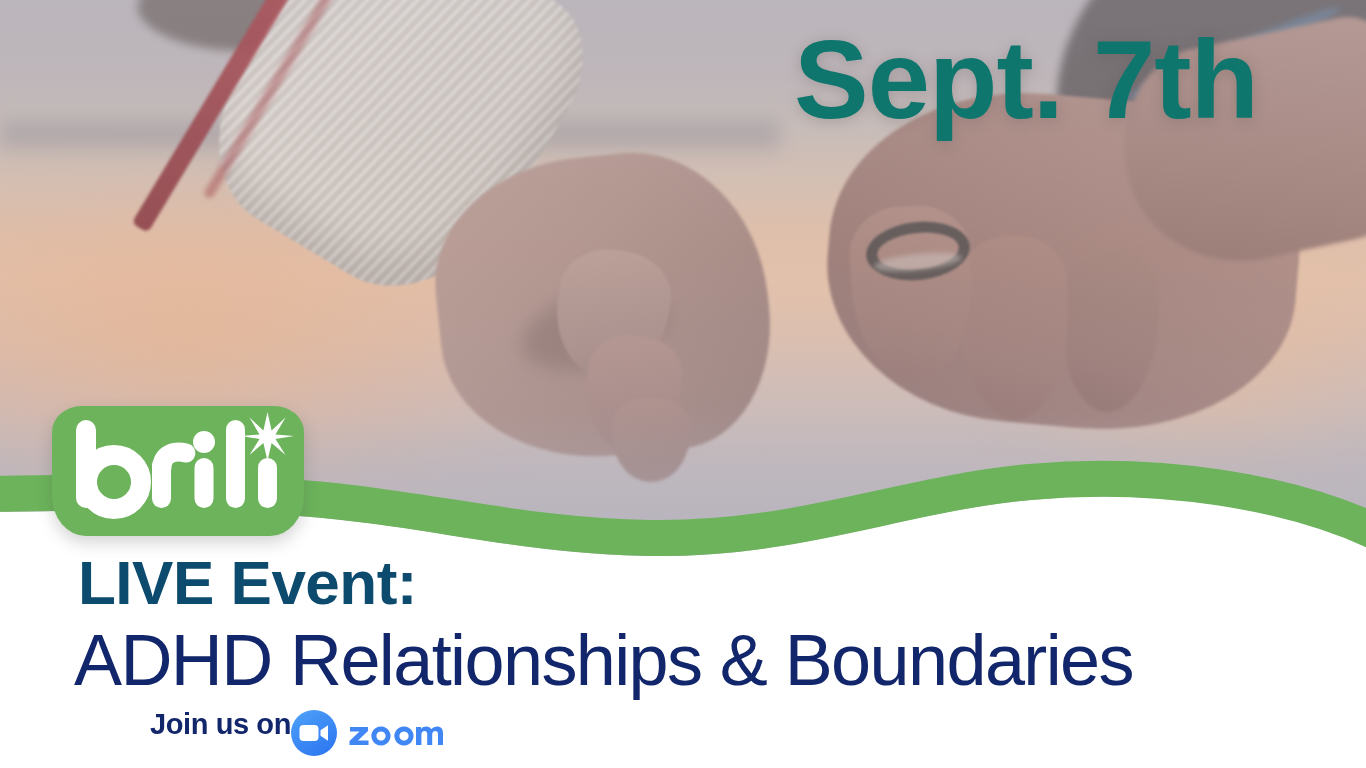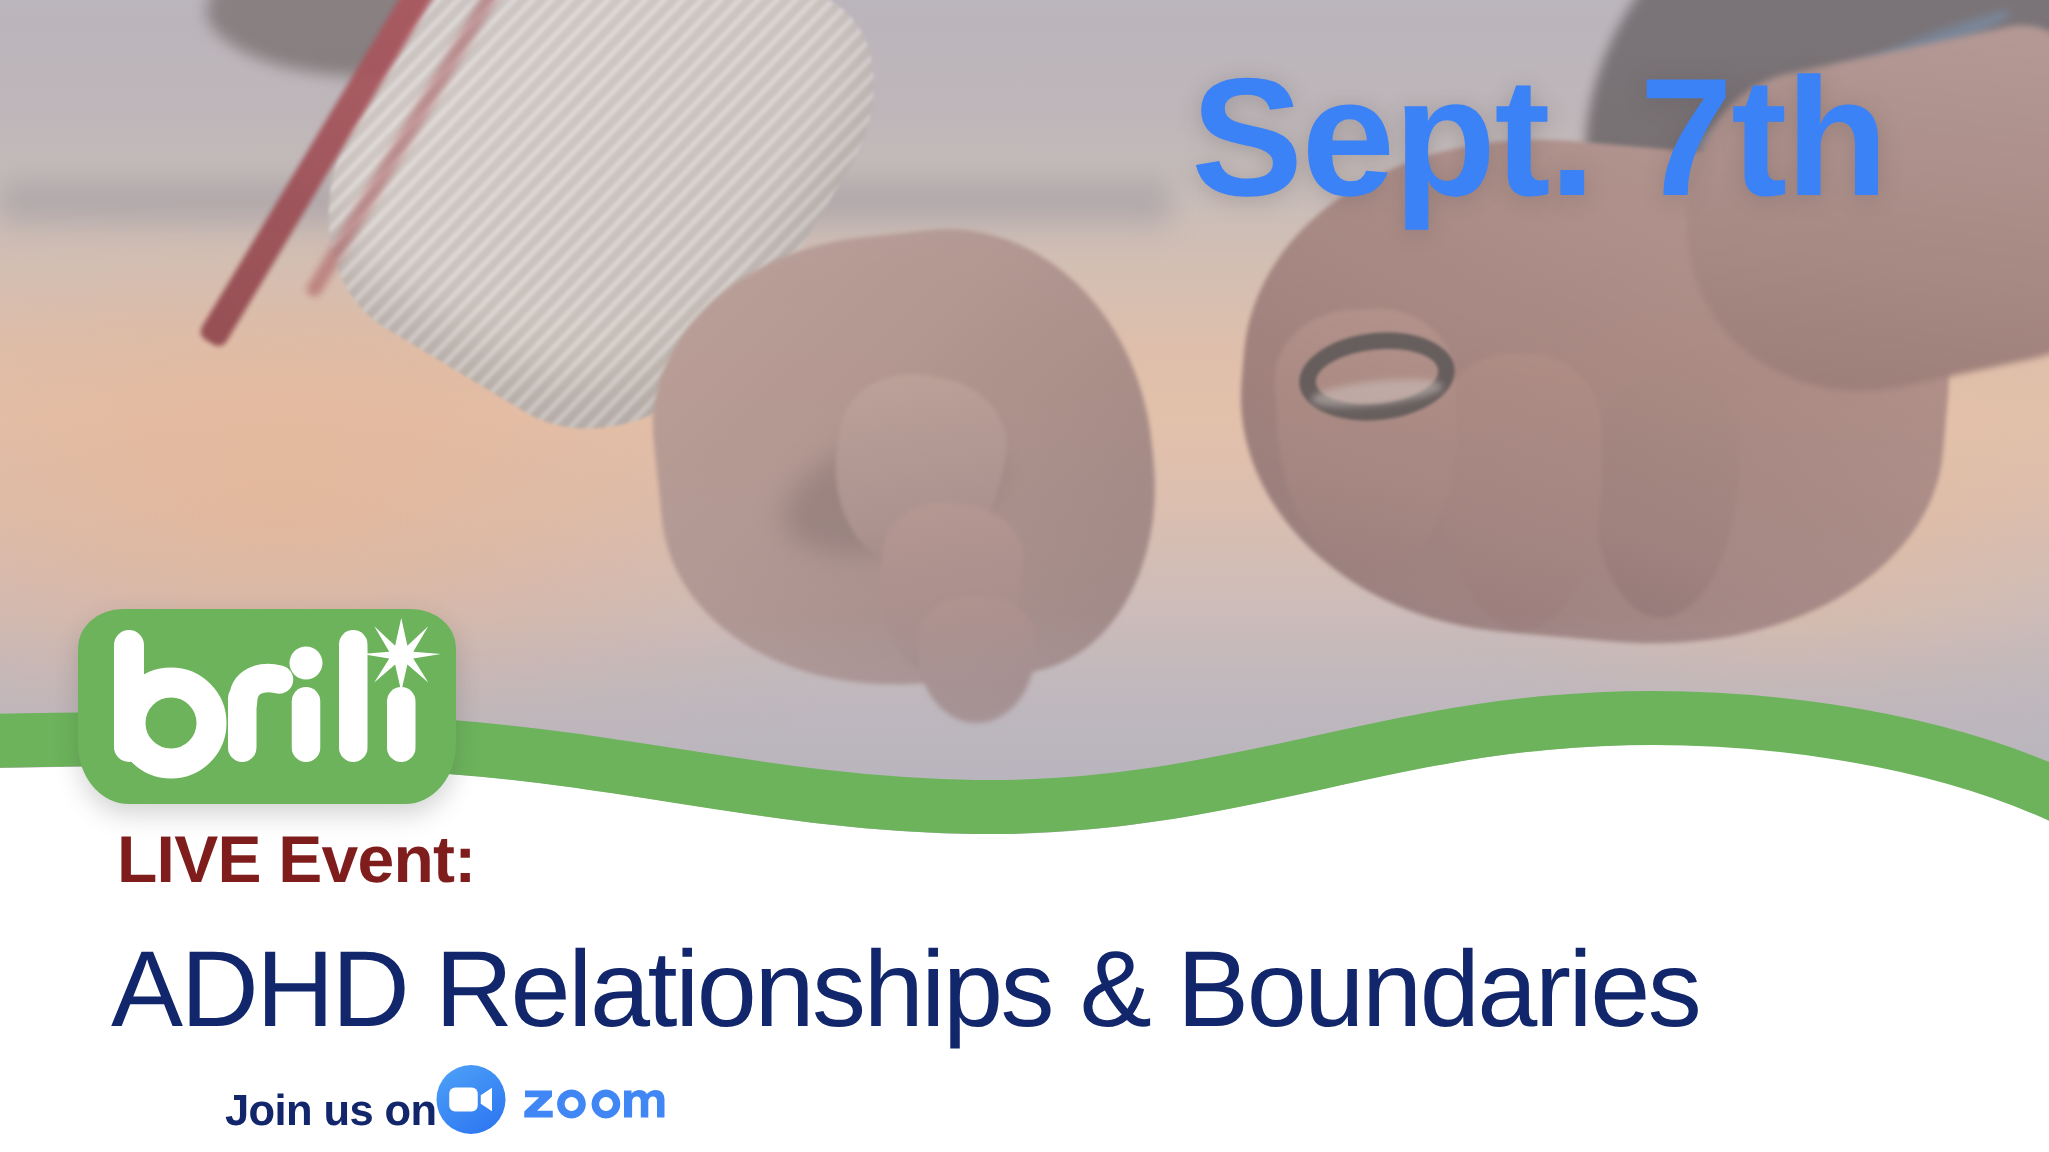--- a/index.html
+++ b/index.html
@@ -260,42 +260,42 @@
   }
   .logo-word {
     position:absolute; left:0; top:0;
     width:100%; height:100%;
   }
   .logo-word svg { display:block; width:100%; height:100%; }
 
   
   .live-line {
     position:absolute; left:78px; top:552px;
-    font-size:44px;
+    font-size:62px;
     font-weight:bold;
-    color:#7f1d1d;
+    color:#0c4a6e;
     letter-spacing:-0.5px;
     line-height:1;
     white-space:nowrap;
   }
   .headline {
     position:absolute; left:74px; top:624px;
     font-size:72px;
     font-weight:normal;
     color:#12266b;
     letter-spacing:-1.6px;
     line-height:1;
     white-space:nowrap;
   }
 
   
   .joinrow {
     position:absolute; left:150px; top:710px;
     display:flex;
-    align-items:flex-end;
+    align-items:flex-start;
     height:46px;
   }
   .join-text {
     font-size:29px;
     font-weight:bold;
     color:#12266b;
     letter-spacing:-0.4px;
     line-height:1;
     white-space:nowrap;
   }
@@ -321,26 +321,25 @@
     letter-spacing:1px;
     line-height:1;
   }
   .zoom-word svg { display:block; }
 
   
   .date {
     position:absolute; left:794px; top:24px;
     font-size:112px;
     font-weight:bold;
-    color:#3b82f6;
+    color:#0f766e;
     letter-spacing:-1px;
     line-height:1;
     white-space:nowrap;
     text-shadow:0 2px 14px rgba(90,80,80,.28);
-    margin-top:12px;
   }
 </style>
 </head>
 <body>
 
 <div id="poster">
 
   <div class="photo">
     <div class="sky"></div>
     <div class="horizon"></div>

